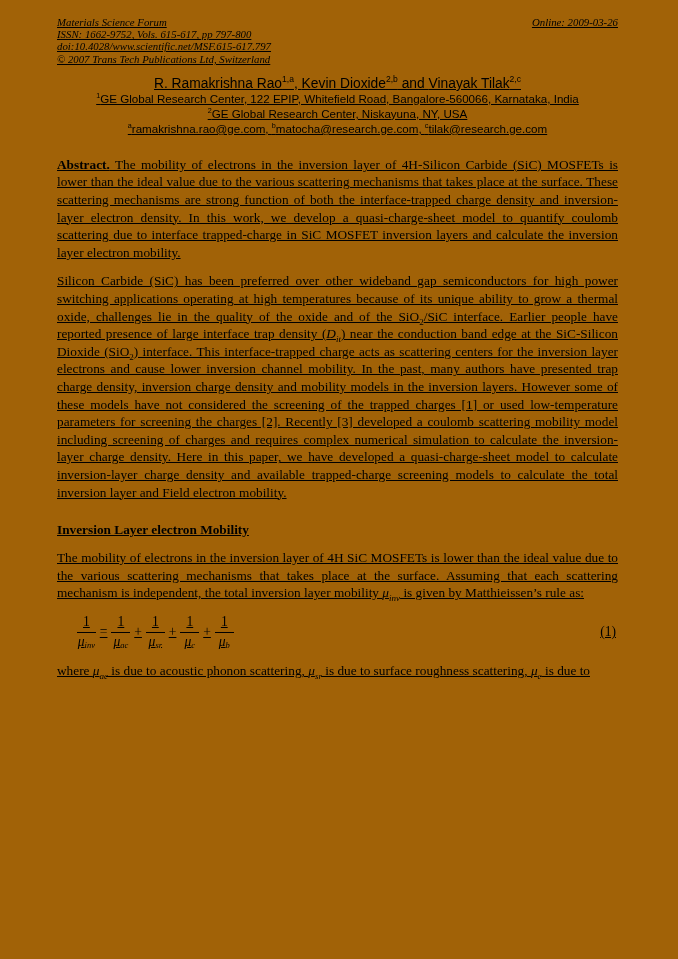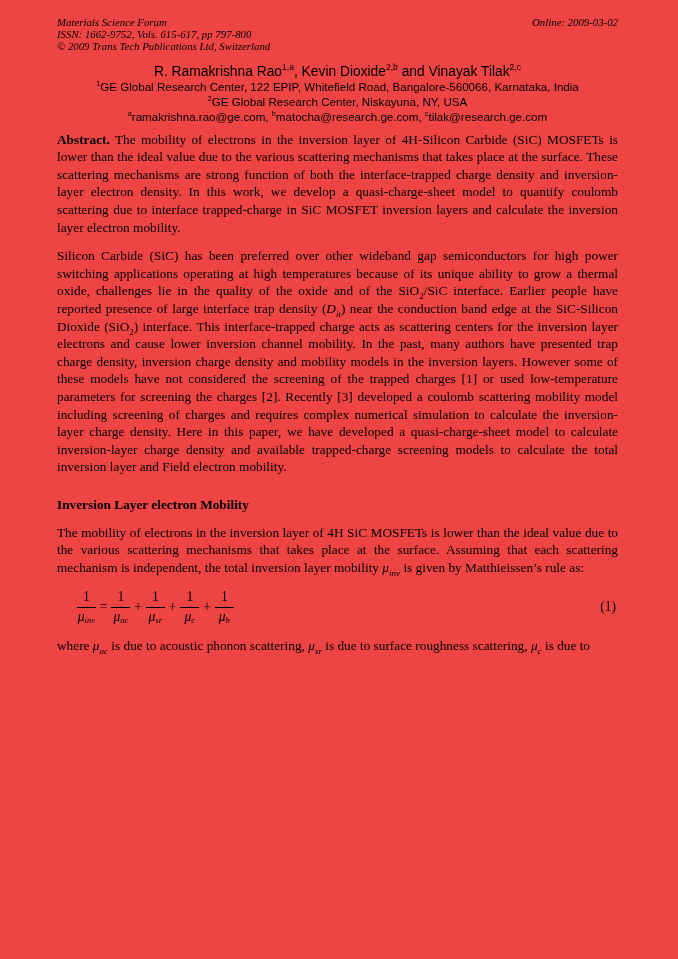--- a/index.html
+++ b/index.html
@@ -2,25 +2,26 @@
 <html><head>
 <meta charset="utf-8">
 <style>
   * { margin: 0; padding: 0; box-sizing: border-box; }
   html, body { background: #ffffff; }
   .page {
     position: relative;
     width: 678px;
     height: 959px;
     margin: 0 auto;
-    background: #ef4444;
+    background: #a16207;
     color: #000000;
     padding: 16px 60px 0 57px;
     overflow: hidden;
     font-family: "Liberation Serif", serif;
+    text-decoration: underline;
   }
   
   .hdr {
     display: flex;
     justify-content: space-between;
     align-items: flex-start;
     font-style: italic;
     font-size: 10.8px;
     line-height: 12.2px;
   }
@@ -61,21 +62,21 @@
     margin-top: 19px;
   }
   .keywords b { font-weight: bold; }
   
   .body {
     font-size: 13.3px;
     line-height: 17.6px;
     text-align: justify;
     margin-top: 11px;
   }
-  .abstract { margin-top: 7px; }
+  .abstract { margin-top: 20px; }
   .sec-heading {
     font-size: 13.3px;
     font-weight: bold;
     margin-top: 21px;
   }
   .i { font-style: italic; }
   .sub {
     vertical-align: sub;
     font-size: 0.68em;
     line-height: 0;
@@ -111,23 +112,24 @@
 </style>
 </head>
 <body>
 
 <div class="page">
 
   <header class="hdr">
     <div class="hdr-left">
       <div>Materials Science Forum</div>
       <div>ISSN: 1662-9752, Vols. 615-617, pp 797-800</div>
-      <div>© 2009 Trans Tech Publications Ltd, Switzerland</div>
+      <div>doi:10.4028/www.scientific.net/MSF.615-617.797</div>
+      <div>© 2007 Trans Tech Publications Ltd, Switzerland</div>
     </div>
-    <div class="hdr-right">Online: 2009-03-02</div>
+    <div class="hdr-right">Online: 2009-03-26</div>
   </header>
 
 
   <p class="authors"><span>R. Ramakrishna Rao</span><span class="sup">1,a</span><span>, </span><span>Kevin Dioxide</span><span class="sup">2,b</span><span> and </span><span>Vinayak Tilak</span><span class="sup">2,c</span></p>
 
   <p class="affil"><span class="sup">1</span><span>GE Global Research Center, 122 EPIP, Whitefield Road, Bangalore-560066, Karnataka, India</span></p>
 
   <p class="affil"><span class="sup">2</span><span>GE Global Research Center, Niskayuna, NY, USA</span></p>
 
   <p class="affil"><span class="sup">a</span><span>ramakrishna.rao@ge.com</span><span>, </span><span class="sup">b</span><span>matocha@research.ge.com</span><span>, </span><span class="sup">c</span><span>tilak@research.ge.com</span></p>

